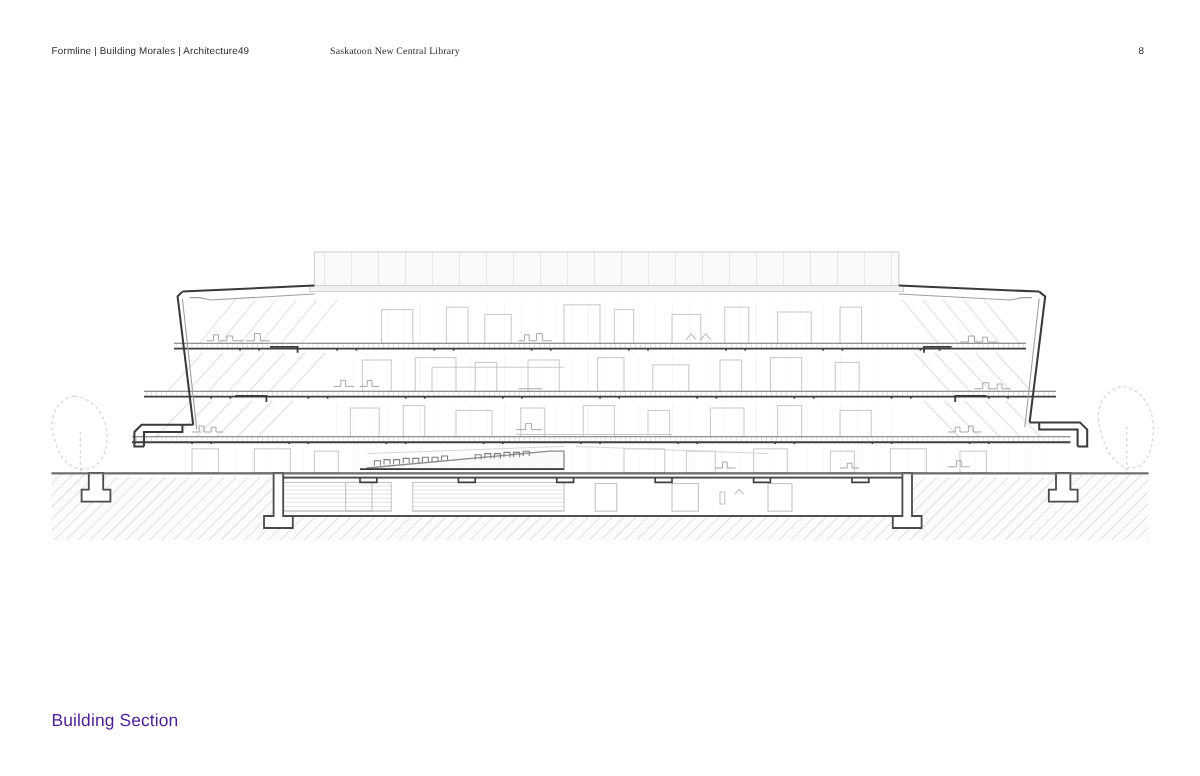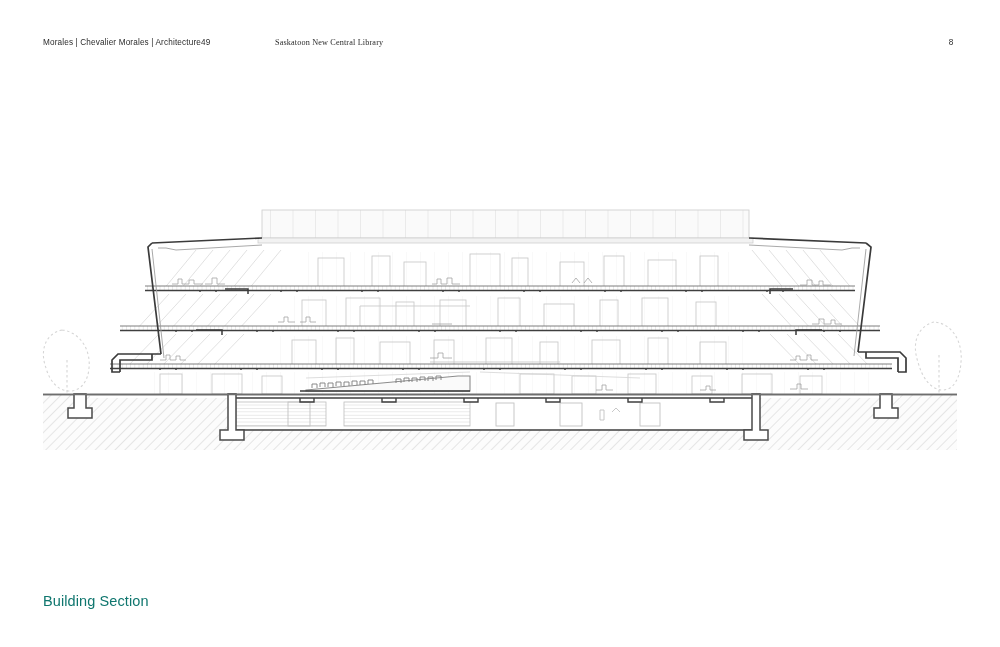--- a/index.html
+++ b/index.html
@@ -74,29 +74,29 @@
   }
 
   
   .caption {
     position: absolute;
     left: 43px;
     top: 591px;
     font-size: 14.5px;
     letter-spacing: 0.1px;
     line-height: 20px;
-    color: #0f766e;
+    color: #4c1d95;
     white-space: nowrap;
   }
 </style>
 </head>
 <body>
 
 <div class="page-header">
-  <div class="hdr-left">Morales | Chevalier Morales | Architecture49</div>
+  <div class="hdr-left">Formline | Building Morales | Architecture49</div>
   <div class="hdr-center">Saskatoon New Central Library</div>
   <div class="hdr-page">8</div>
 </div>
 
 <div class="drawing-wrap">
 <svg class="drawing-svg" width="1000" height="647" viewBox="0 0 1000 647" xmlns="http://www.w3.org/2000/svg">
   <defs>
 
     <pattern id="earthHatch" width="7" height="7" patternUnits="userSpaceOnUse" patternTransform="rotate(45)">
       <rect width="7" height="7" fill="#fcfcfc"></rect>

